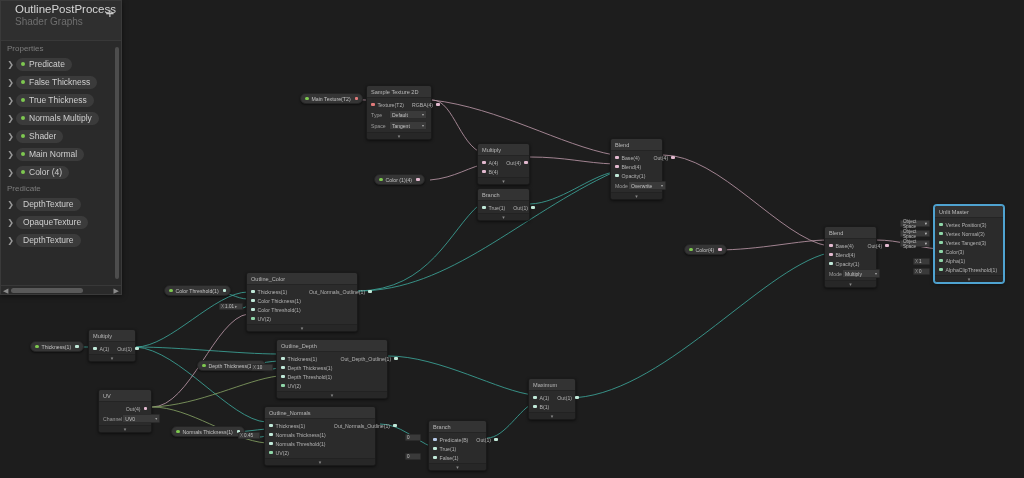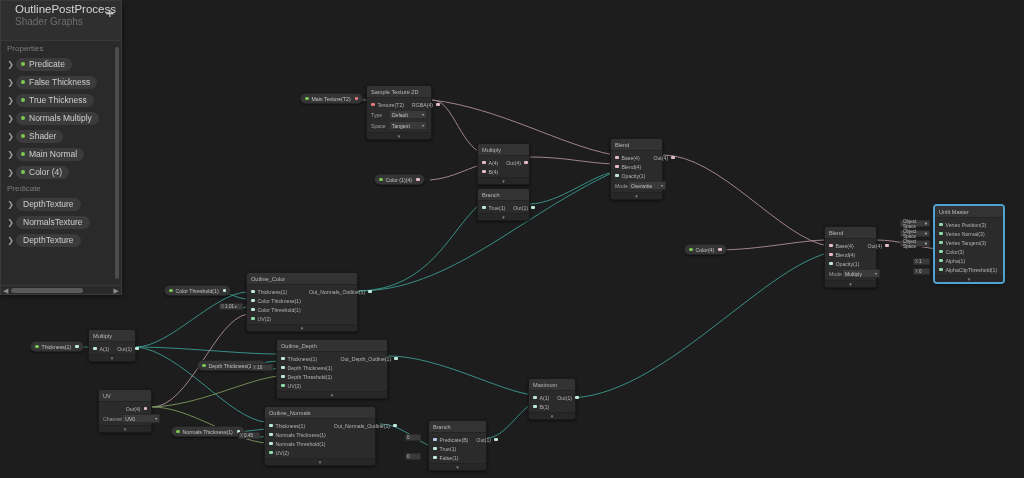--- a/index.html
+++ b/index.html
@@ -680,21 +680,21 @@
       <div class="bb-section">Predicate</div>
       <div class="bb-row">
         <span class="bb-arrow">❯</span>
         <span class="bb-pill kw">
           <span class="bb-label">DepthTexture</span>
         </span>
       </div>
       <div class="bb-row">
         <span class="bb-arrow">❯</span>
         <span class="bb-pill kw">
-          <span class="bb-label">NormalsTexture</span>
+          <span class="bb-label">OpaqueTexture</span>
         </span>
       </div>
       <div class="bb-row">
         <span class="bb-arrow">❯</span>
         <span class="bb-pill kw">
           <span class="bb-label">DepthTexture</span>
         </span>
       </div>
     </div>
 

